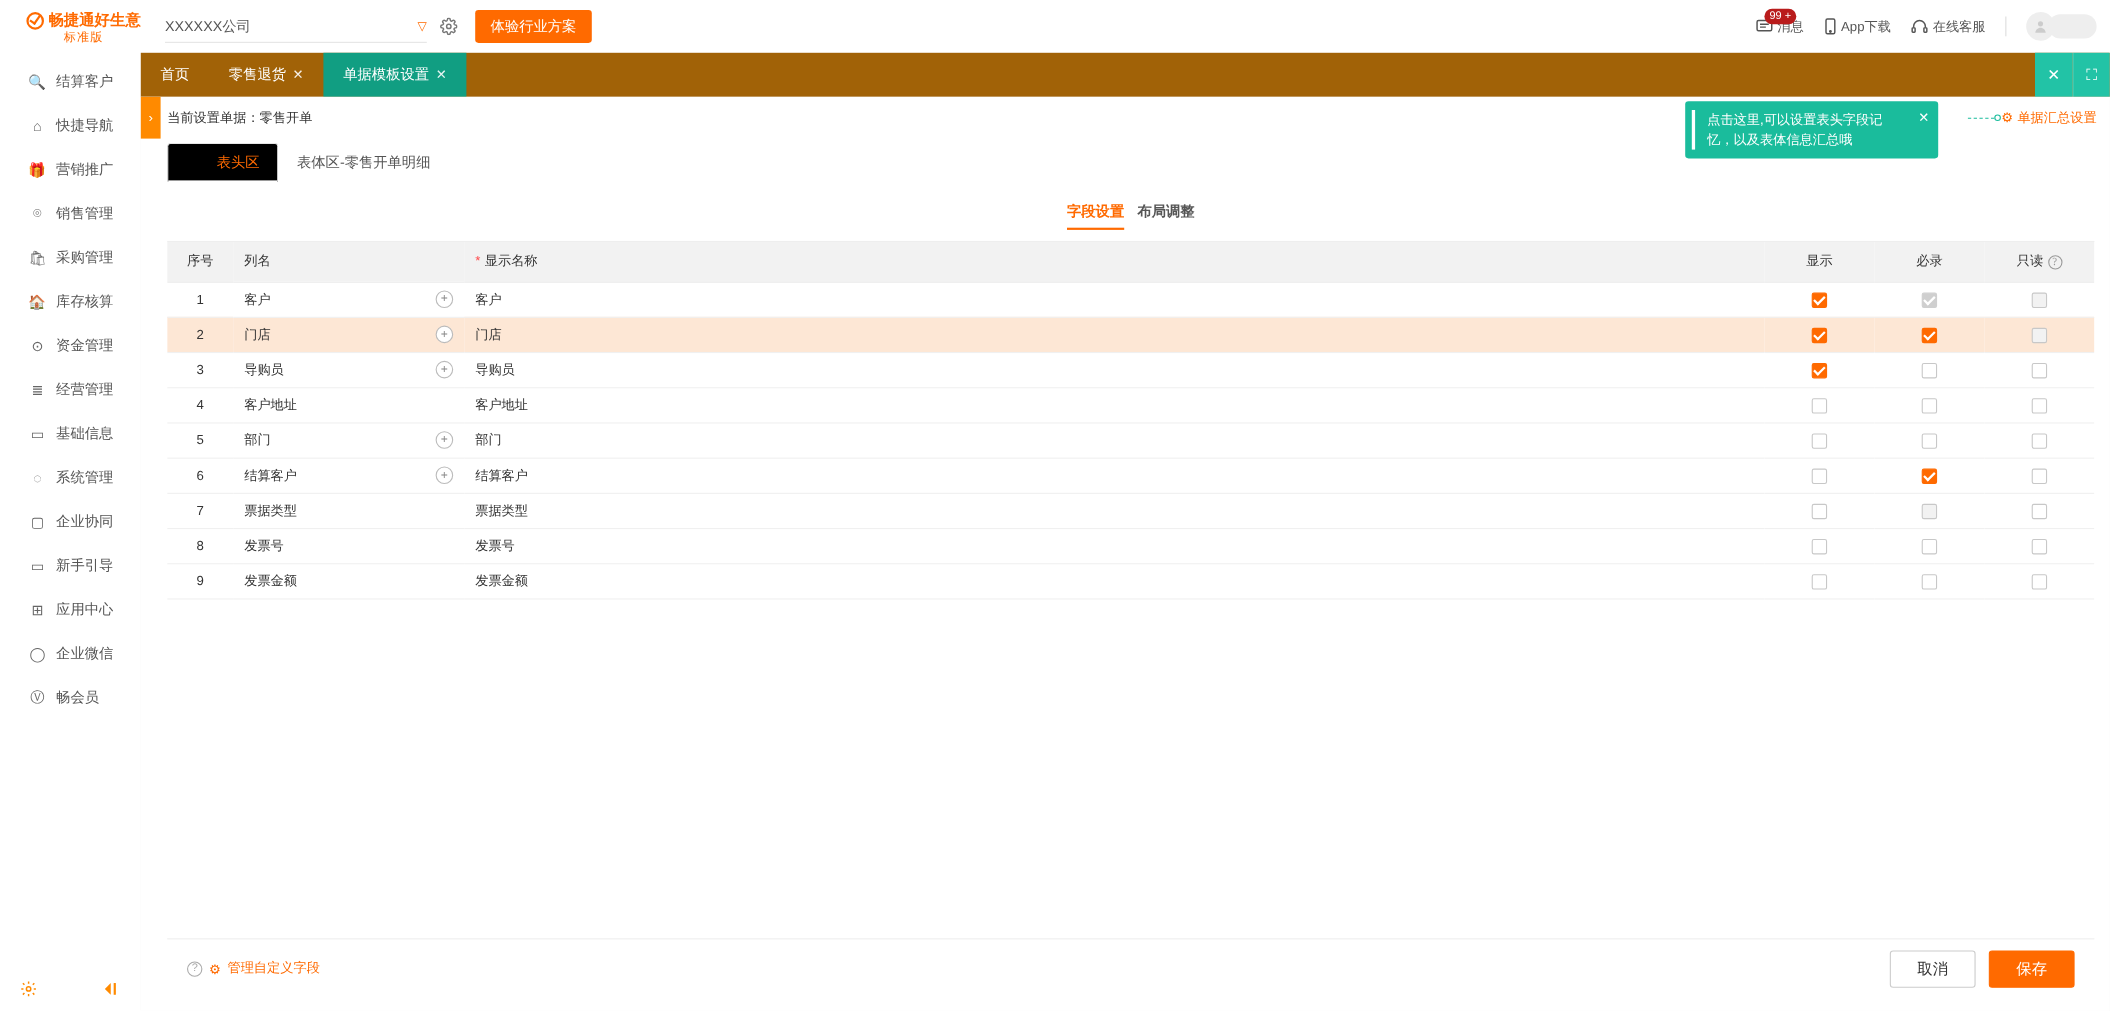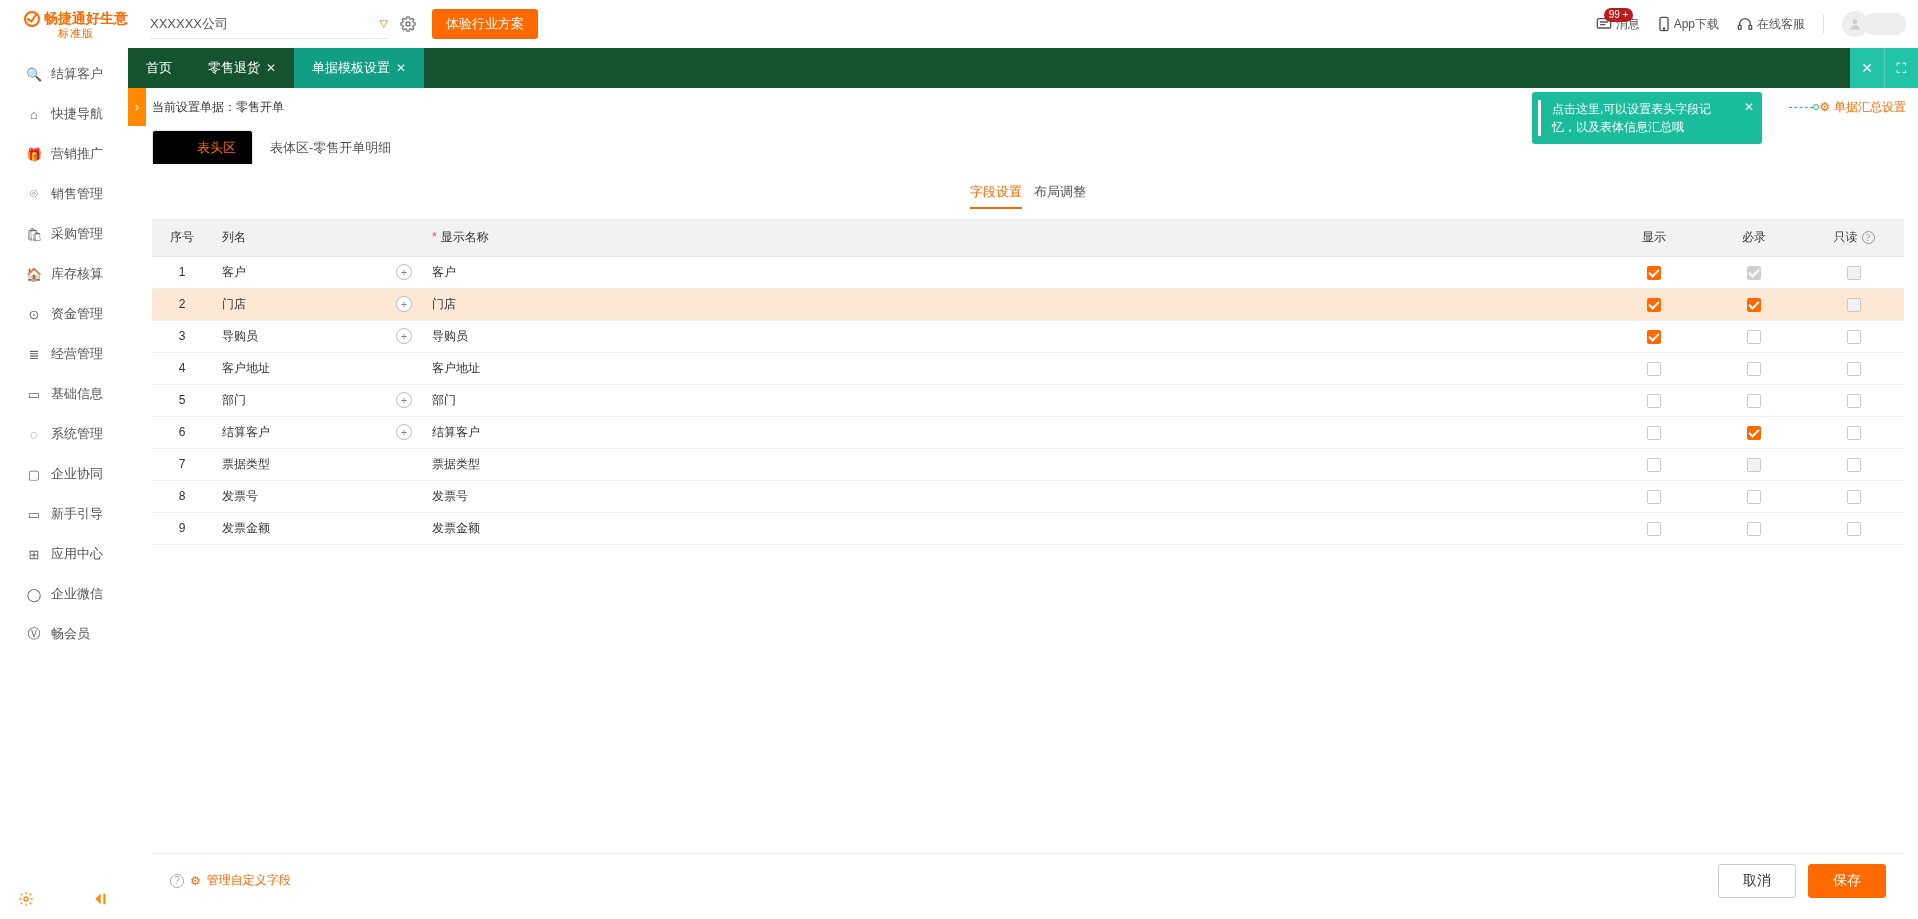--- a/index.html
+++ b/index.html
@@ -28,21 +28,21 @@
 
 .sidebar { width: 128px; background: #fff; display: flex; flex-direction: column; border-right: 0; padding-top: 6px; }
 .side-item { display: flex; align-items: center; gap: 9px; height: 40px; padding-left: 26px; color: #555; cursor: pointer; font-size: 13px; }
 .side-item .ico { width: 16px; text-align:center; color:#666; }
 .sidebar-footer { margin-top:auto; height:34px; display:flex; align-items:center; justify-content:space-between; padding:0 18px 6px; }
 .sidebar-footer span { color:#ff8a00; cursor:pointer; }
 
 .main { flex: 1; display: flex; flex-direction: column; background:#f5f5f5; min-width:0; }
 
 
-.tabbar { height: 40px; background: #14532d; display:flex; align-items:stretch; color:#fff; }
+.tabbar { height: 40px; background: #a16207; display:flex; align-items:stretch; color:#fff; }
 .tab { display:flex; align-items:center; padding: 0 18px; cursor:pointer; font-size:13px; position:relative; }
 .tab.active { background:#119e82; }
 .tab .close { margin-left:6px; font-size:12px; opacity:.9; }
 .tabbar-spacer { flex:1; }
 .tabbar-btn { width:34px; display:flex; align-items:center; justify-content:center; cursor:pointer; font-size:14px; background:#22c3a6; }
 .tabbar-btn + .tabbar-btn { border-left: 1px solid rgba(255,255,255,.25); }
 
 
 .content { flex:1; background:#fff; margin:0; display:flex; flex-direction:column; min-height:0; position:relative; }
 
@@ -61,21 +61,21 @@
 .tip-close { position:absolute; right:8px; top:6px; cursor:pointer; color:#fff; }
 .tip-body { padding-left:8px; }
 
 .inner { padding: 0 14px 0 24px; flex:1; display:flex; flex-direction:column; min-height:0; }
 
 .section-tabs { display:flex; gap:0; margin-top:4px; }
 .section-tab { padding:8px 16px; border:1px solid transparent; border-bottom:none; cursor:pointer; font-size:13px; color:#555; }
 .section-tab.active { border-color:#e5e5e5; color:#ff6a00; border-radius:3px 3px 0 0; background:#000000; position:relative;padding-left:44px; }
 .section-tab.active::after{content:"";position:absolute;left:0;right:0;bottom:-1px;height:2px;background:#fff;}
 
-.mode-tabs { display:flex; justify-content:center; gap:12px; margin-top:18px; }
+.mode-tabs { display:flex; justify-content:center; gap:12px; margin-top:18px;font-weight:bold; }
 .mode-tab { padding-bottom:6px; cursor:pointer; color:#555; font-size:13px; }
 .mode-tab.active { color:#ff6a00; border-bottom:2px solid #ff6a00; }
 
 .table-wrap { margin-top:10px; border-top:1px solid #eee; flex:1; overflow:auto; }
 .grid { width:100%; border-collapse:collapse; table-layout:fixed; }
 .grid th { background:#f2f2f2; font-weight:normal; color:#333; height:36px; font-size:12px; border-bottom:1px solid #e8e8e8; }
 .grid td { height:32px; border-bottom:1px solid #f0f0f0; font-size:12px; color:#333; }
 .grid tr.hover td { background:#fde7d5; }
 .col-idx { width:60px; text-align:center; }
 .col-name { width:210px; padding-left:10px; position:relative; }

